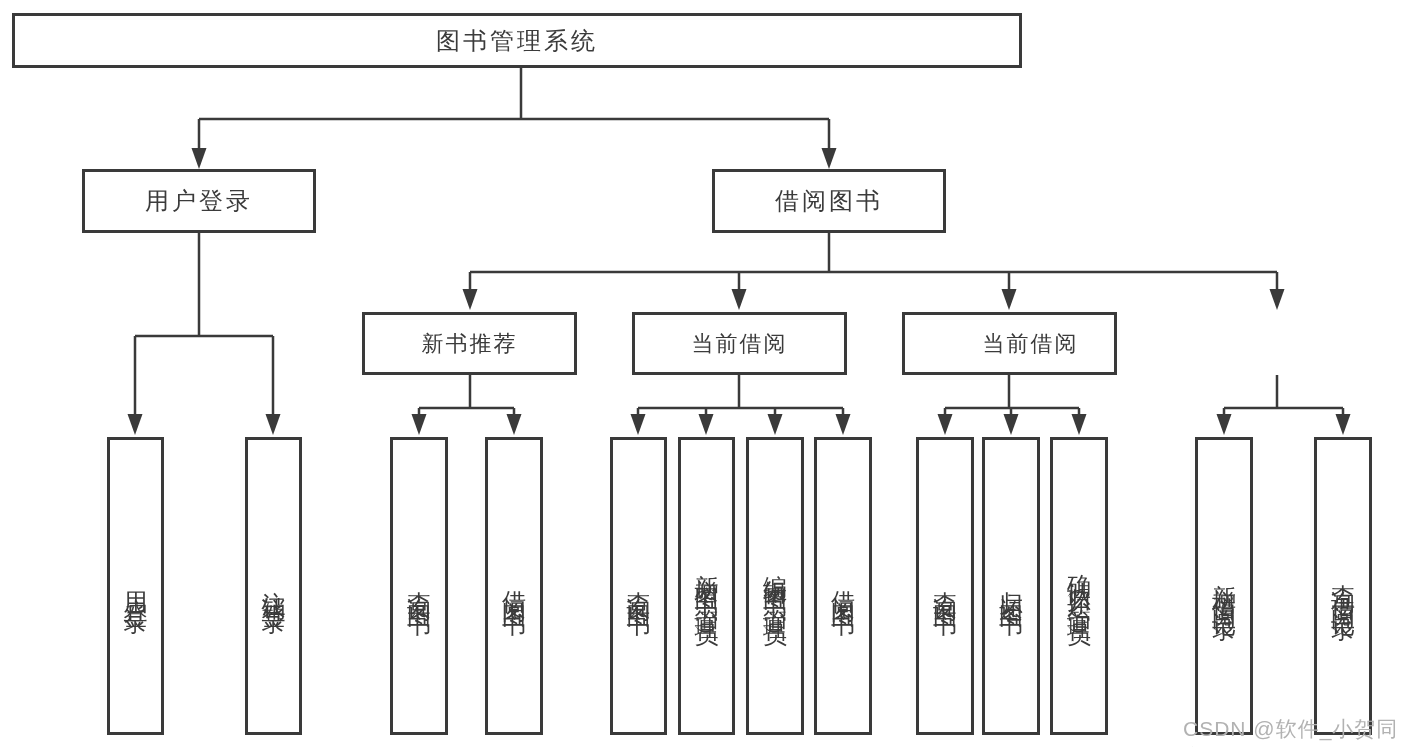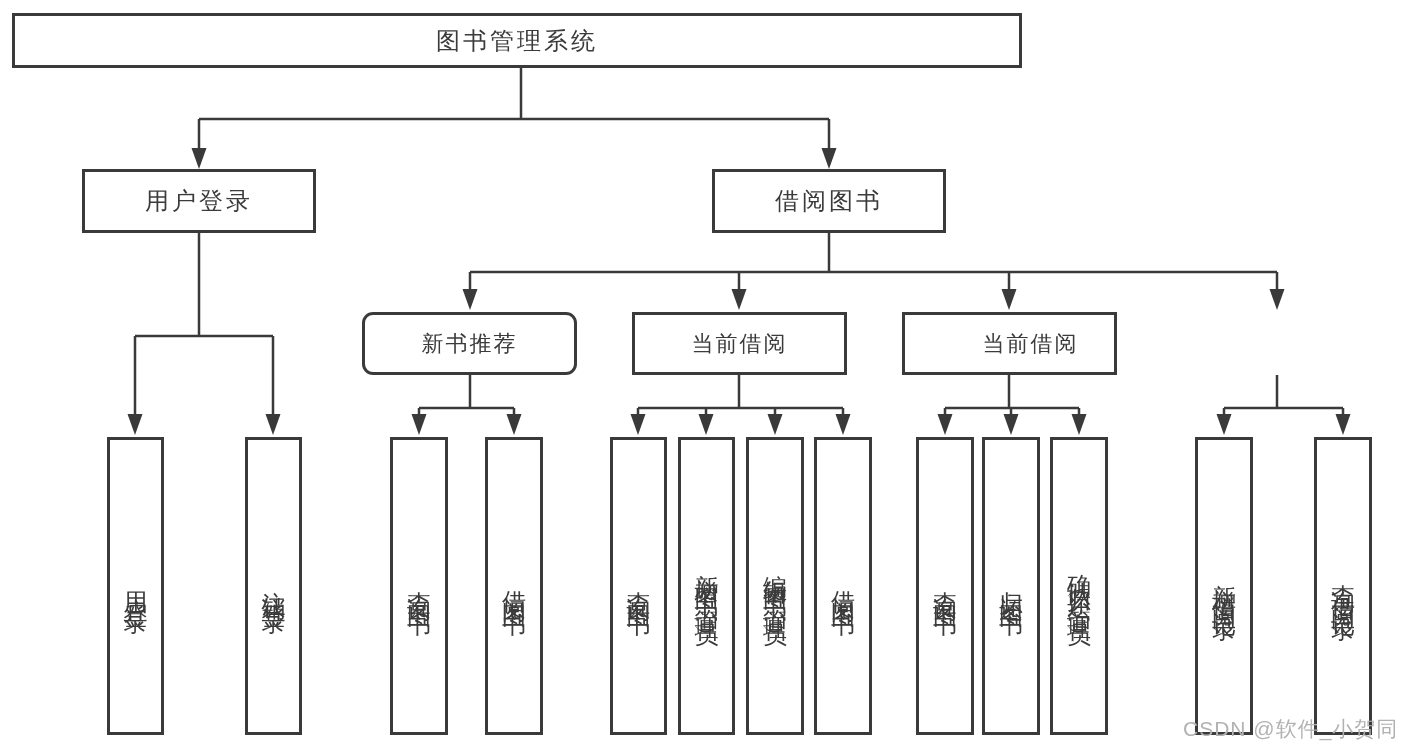--- a/index.html
+++ b/index.html
@@ -14,21 +14,21 @@
     position:absolute;background:#ffffff;border:3px solid #3a3a3a;
     box-sizing:border-box;display:flex;align-items:center;justify-content:center;
     white-space:nowrap;
   }
   .hlabel{font-size:24px;letter-spacing:3px;}
   .l3 .inner{font-size:22px;letter-spacing:2px;}
 
   .n-root{left:12px;top:13px;width:1010px;height:55px;}
   .n-l2a{left:82px;top:169px;width:234px;height:64px;}
   .n-l2b{left:712px;top:169px;width:234px;height:64px;}
-  .n-l3a{left:362px;top:312px;width:215px;height:63px;border-radius:11px;}
+  .n-l3a{left:362px;top:312px;width:215px;height:63px;}
   .n-l3b{left:632px;top:312px;width:215px;height:63px;}
   .n-l3c{left:902px;top:312px;width:215px;height:63px;padding-left:42px;}
   .n-l3d{left:1170px;top:312px;width:215px;height:63px;}
 
   .leaf{top:437px;height:298px;}
   .leaf .inner{
     writing-mode:vertical-rl;text-orientation:mixed;
     font-size:24px;letter-spacing:7px;line-height:1;
   }
   .f1{left:107px;width:57px;} .f2{left:245px;width:57px;}

